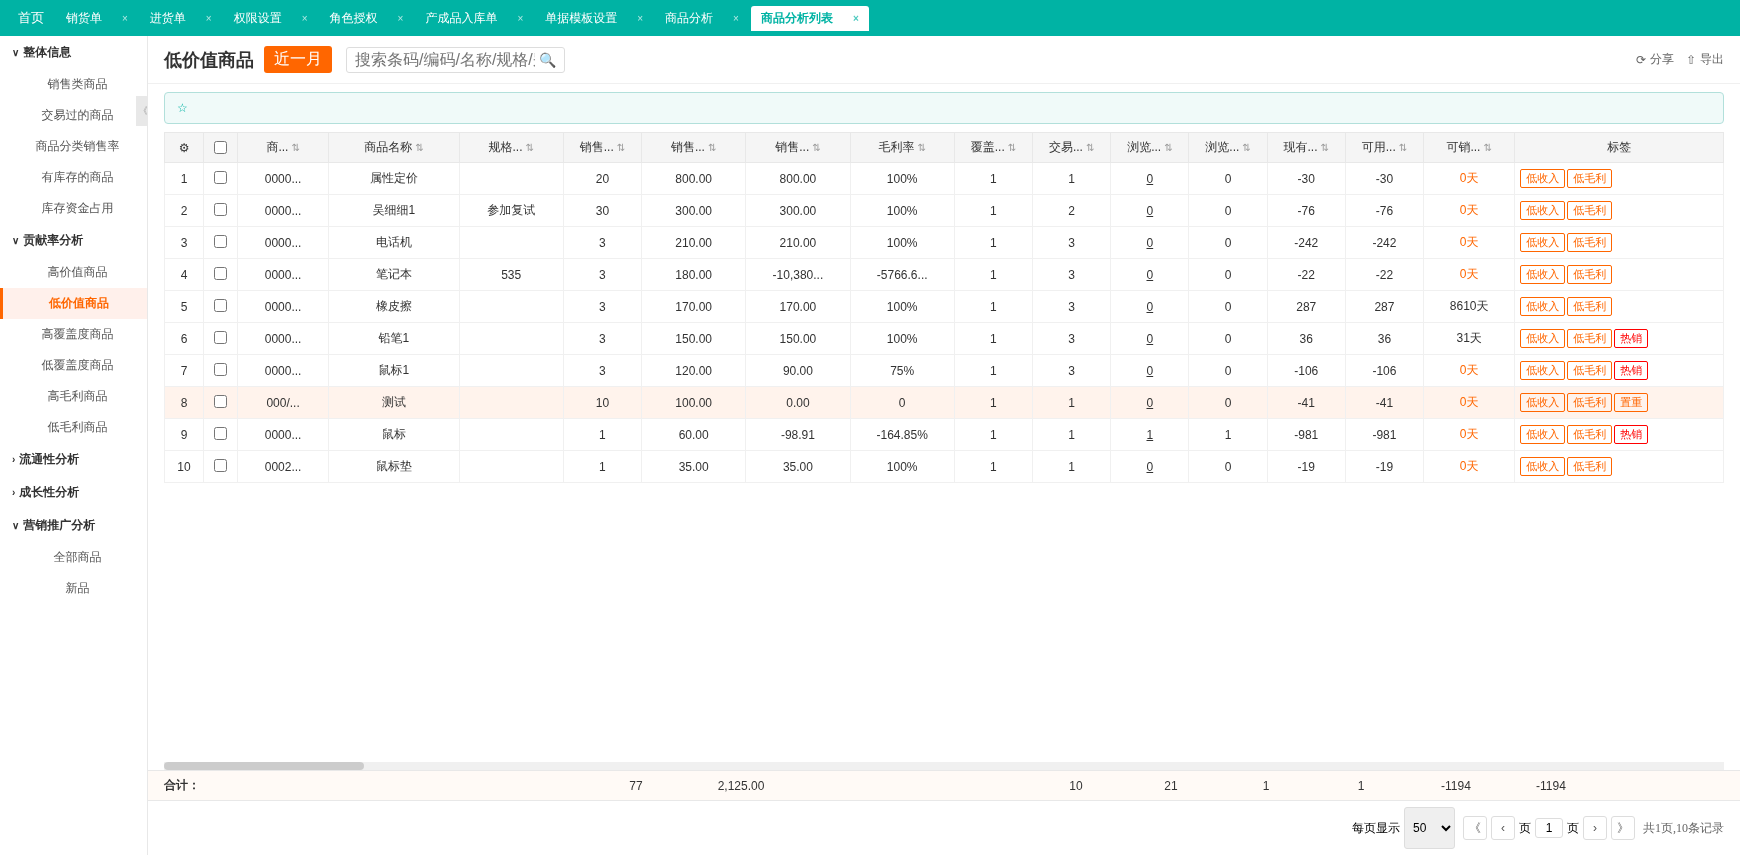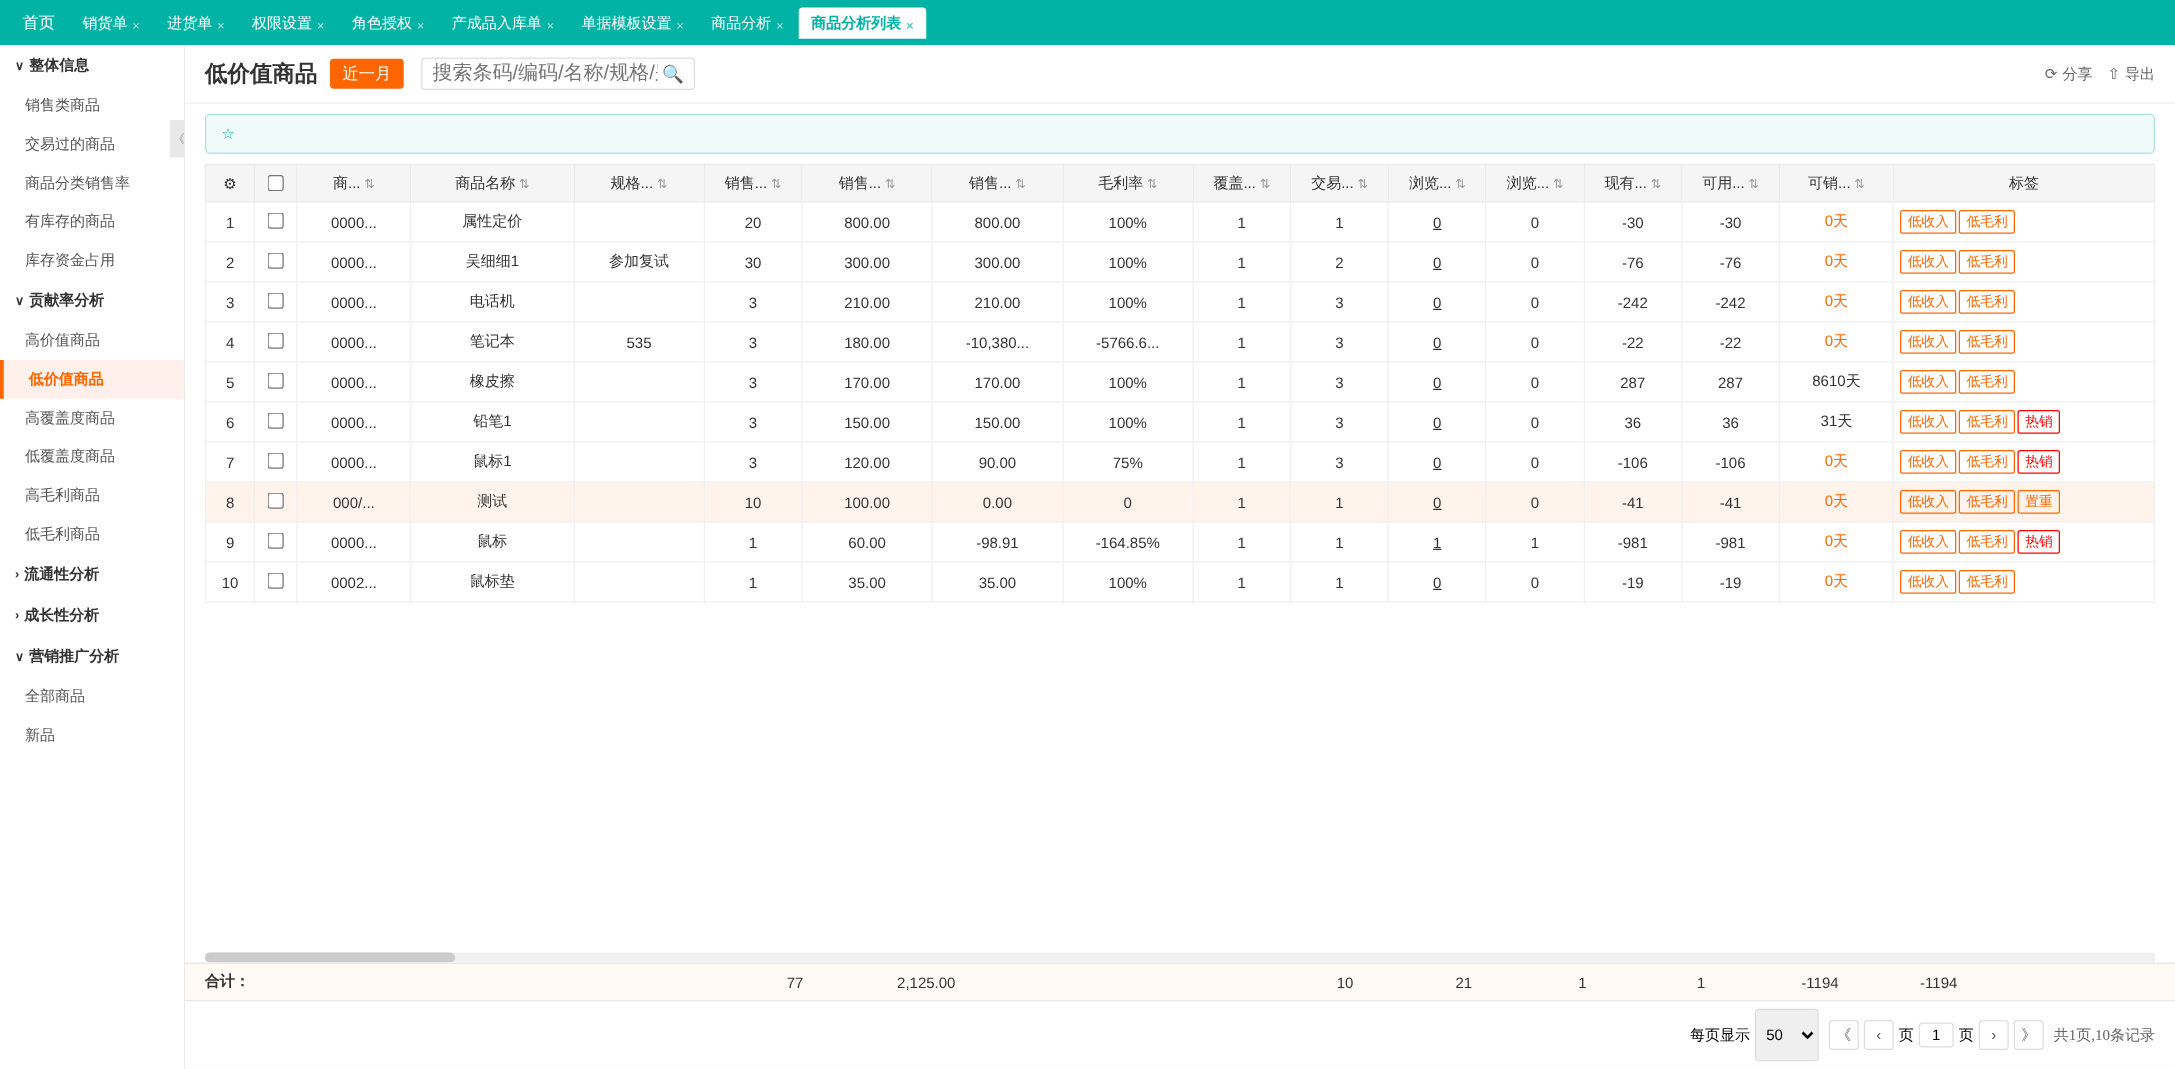--- a/index.html
+++ b/index.html
@@ -15,22 +15,22 @@
       gap: 2px;
     }
     .top-nav .nav-item {
       color: #fff;
       padding: 4px 10px;
       cursor: pointer;
       border-radius: 3px 3px 0 0;
       white-space: nowrap;
       font-size: 13px;
       display: flex;
-      align-items: flex-end;
-      gap: 4px;
+      align-items: center;
+      gap: 20px;
     }
     .top-nav .nav-item.active { background: #fff; color: #00b3a4; font-weight: bold; }
     .top-nav .nav-item .close-icon { font-size: 10px; opacity: 0.7; }
     .top-nav .nav-home { color: #fff; padding: 4px 10px; font-size: 13px; cursor: pointer; }
 
     
     .main-layout {
       display: flex;
       height: calc(855px - 36px);
     }
@@ -51,20 +51,21 @@
       font-size: 12px;
       cursor: pointer;
       font-weight: bold;
     }
     .sidebar-group-title .arrow { margin-right: 4px; font-size: 10px; }
     .sidebar-item {
       padding: 7px 12px 7px 20px;
       color: #555;
       cursor: pointer;
       font-size: 12px;
+      text-align: center;
     }
     .sidebar-item.active { background: #fff0eb; color: #ff6600; font-weight: bold; border-left: 3px solid #ff6600; }
     .sidebar-collapse-btn {
       position: absolute;
       left: 136px;
       top: 60px;
       width: 14px;
       height: 30px;
       background: #e8e8e8;
       border-radius: 0 4px 4px 0;
@@ -99,21 +100,21 @@
       font-weight: bold;
       color: #333;
     }
     .filter-btn {
       background: #ff6600;
       color: #fff;
       border: none;
       border-radius: 3px;
       padding: 3px 10px;
       cursor: pointer;
-      font-size: 13px;
+      font-size: 16px;
     }
     .search-box {
       display: flex;
       align-items: center;
       border: 1px solid #ddd;
       border-radius: 3px;
       padding: 3px 8px;
       gap: 4px;
       margin-left: 4px;
     }

